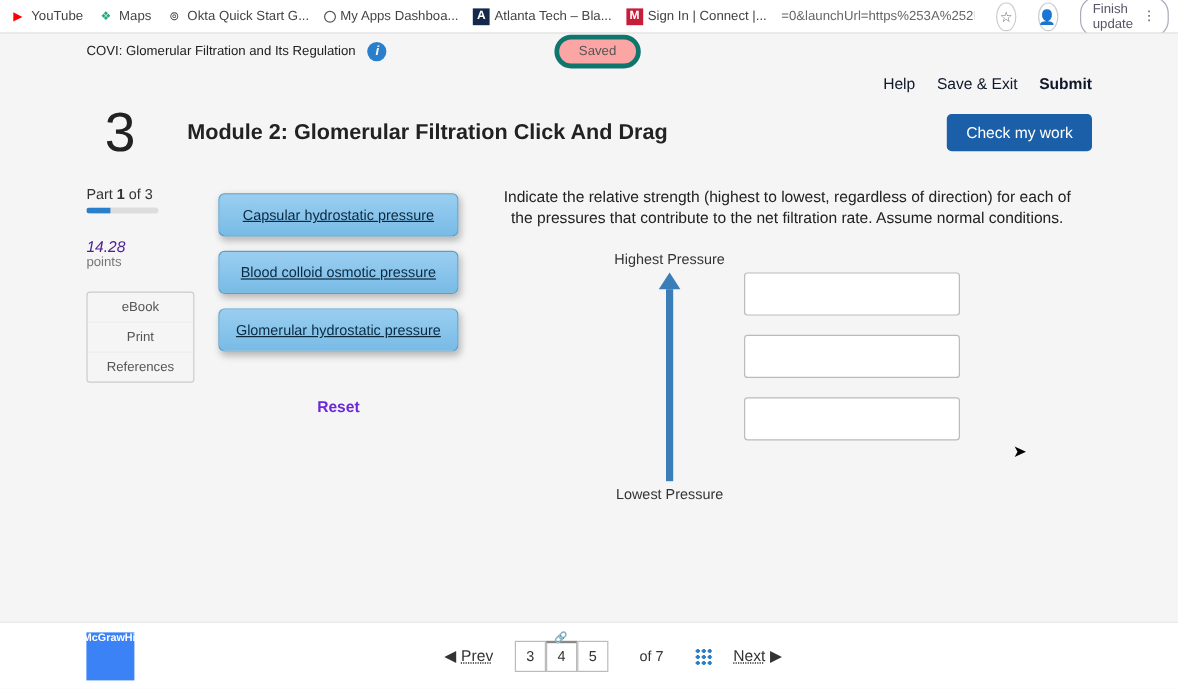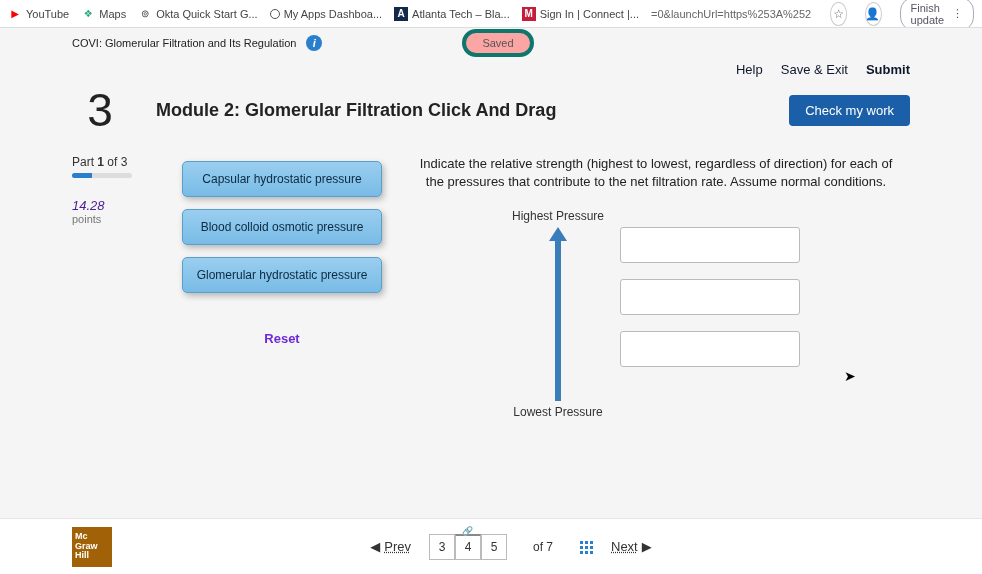--- a/index.html
+++ b/index.html
@@ -36,35 +36,35 @@
   .prog-fill { width: 33%; height: 100%; background: #2a7fcc; }
   .points-val { font-size: 13px; color: #4c1d95; font-style: italic; }
   .points-lbl { font-size: 11px; color: #777; margin-bottom: 18px; }
   .side-box { border: 1px solid #ccc; border-radius: 3px; overflow: hidden; width: 90px; }
   .side-item { padding: 6px 0; text-align: center; font-size: 11px; color: #555; border-bottom: 1px solid #eee; cursor: pointer; }
   .side-item:last-child { border-bottom: none; }
   
   .work-area { flex: 1; display: flex; gap: 20px; }
   
   .drag-col { width: 200px; display: flex; flex-direction: column; gap: 12px; padding-top: 6px; }
-  .drag-chip { background: linear-gradient(#9acef0, #78bbe6); border: 1px solid #5a9fc9; border-radius: 5px; padding: 10px 0; text-align: center; font-size: 12px; color: #0a2a40; box-shadow: 2px 3px 6px rgba(0,0,0,.25); cursor: grab; }
+  .drag-chip { background: linear-gradient(#9acef0, #78bbe6); border: 1px solid #5a9fc9; border-radius: 5px; padding: 10px 0; text-align: center; font-size: 12px; color: #0a2a40; box-shadow: 2px 3px 6px rgba(0,0,0,.25); cursor: grab; text-decoration: underline; }
   .reset-btn { text-align: center; font-size: 13px; font-weight: bold; color: #6d28d9; margin-top: 26px; cursor: pointer; }
   
   .target-col { flex: 1; }
   .instruction { text-align: center; font-size: 13px; color: #222; line-height: 1.4; padding: 0 10px 14px 10px; }
   .rank-wrap { display: flex; align-items: flex-start; justify-content: center; gap: 16px; }
   .arrow-col { display: flex; flex-direction: column; align-items: center; }
   .top-lbl, .bot-lbl { font-size: 12px; color: #333; margin: 4px 0; }
   .arrow-shaft { width: 6px; height: 160px; background: #3a7db9; position: relative; }
   .arrow-head { width: 0; height: 0; border-left: 9px solid transparent; border-right: 9px solid transparent; border-bottom: 14px solid #3a7db9; }
   .drop-col { display: flex; flex-direction: column; gap: 16px; padding-top: 22px; }
   .drop-slot { width: 180px; height: 36px; border: 1px solid #bbb; border-radius: 3px; background: #fff; }
   
   .footer { position: absolute; bottom: 0; left: 0; right: 0; height: 56px; background: #fff; display: flex; align-items: center; padding: 0 72px; border-top: 1px solid #e5e5e5; }
-  .mgh-logo { width: 40px; height: 40px; background: #a16207; color: #fff; font-size: 9px; font-weight: bold; line-height: 1.1; display: flex; flex-direction: column; justify-content: center; padding-left: 3px; }
+  .mgh-logo { width: 40px; height: 40px; background: #3b82f6; color: #fff; font-size: 9px; font-weight: bold; line-height: 1.1; display: flex; flex-direction: row; justify-content: center; padding-left: 3px; }
   .pager { margin: 0 auto; display: flex; align-items: center; gap: 18px; font-size: 13px; color: #333; }
   .nav-link { cursor: pointer; display: flex; align-items: center; gap: 4px; }
   .nav-link .ul { text-decoration: underline dotted; }
   .page-nums { display: flex; align-items: center; gap: 0; }
   .pn { width: 26px; height: 26px; display: flex; align-items: center; justify-content: center; border: 1px solid #bbb; font-size: 12px; position: relative; cursor: pointer; }
   .pn.current { border-top: 2px solid #888; }
   .link-ico { font-size: 9px; position: absolute; top: -10px; }
   .of-txt { margin: 0 8px; font-size: 12px; }
   .grid-ico { width: 14px; height: 14px; display: inline-block; background:
     radial-gradient(#2a7fcc 1.5px, transparent 1.5px) 0 0/5px 5px,
@@ -131,20 +131,25 @@
   <div class="content">
     <div class="sidebar">
       <div class="part-lbl">
         <span>Part </span><b>1</b><span> of 3</span>
       </div>
       <div class="prog">
           <div class="prog-fill"></div>
         </div>
       <div class="points-val">14.28</div>
       <div class="points-lbl">points</div>
+      <div class="side-box">
+        <div class="side-item">eBook</div>
+        <div class="side-item">Print</div>
+        <div class="side-item">References</div>
+      </div>
     </div>
 
     <div class="work-area">
       <div class="drag-col">
         <div class="drag-chip">Capsular hydrostatic pressure</div>
         <div class="drag-chip">Blood colloid osmotic pressure</div>
         <div class="drag-chip">Glomerular hydrostatic pressure</div>
         <div class="reset-btn">Reset</div>
       </div>
 

